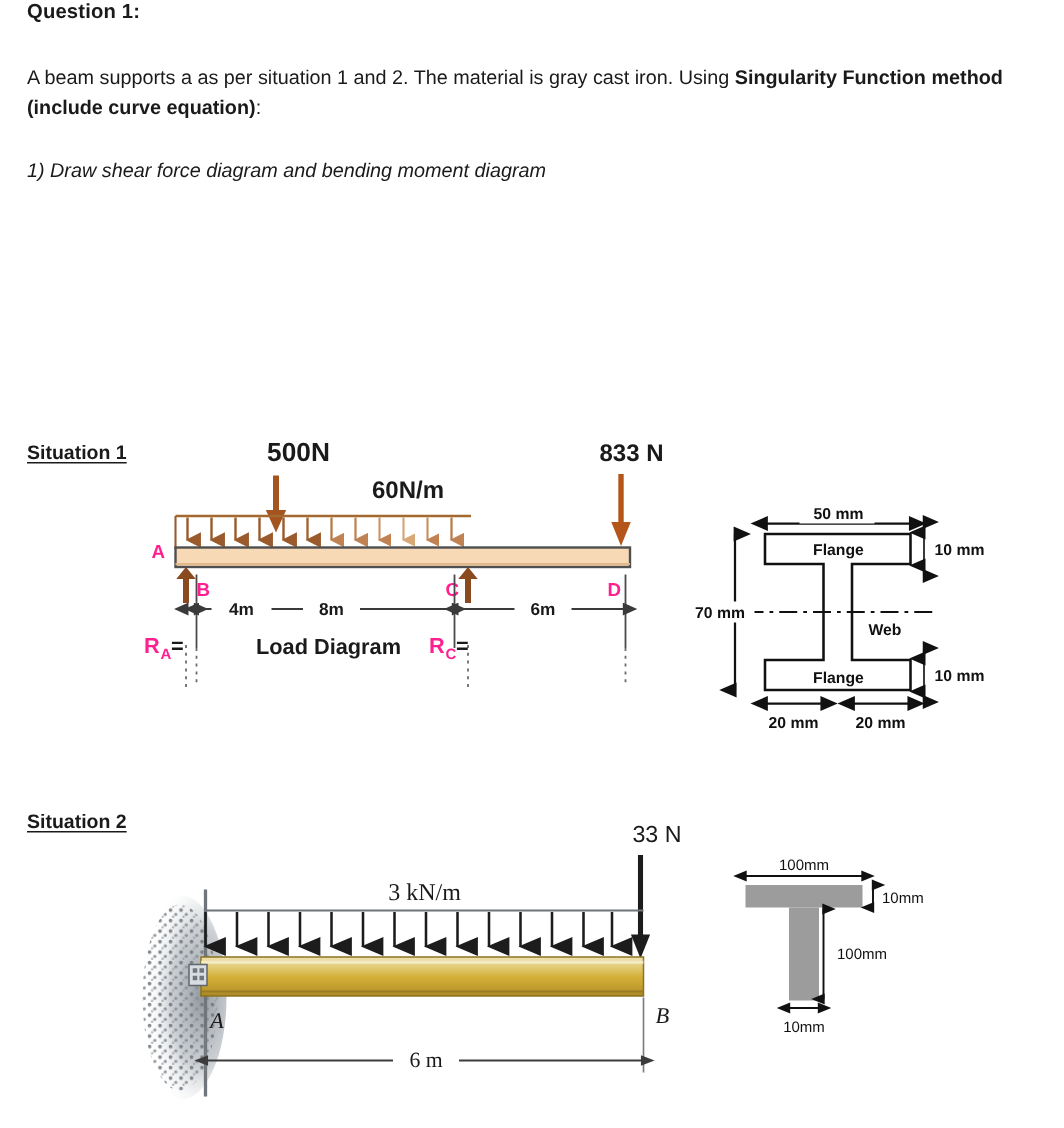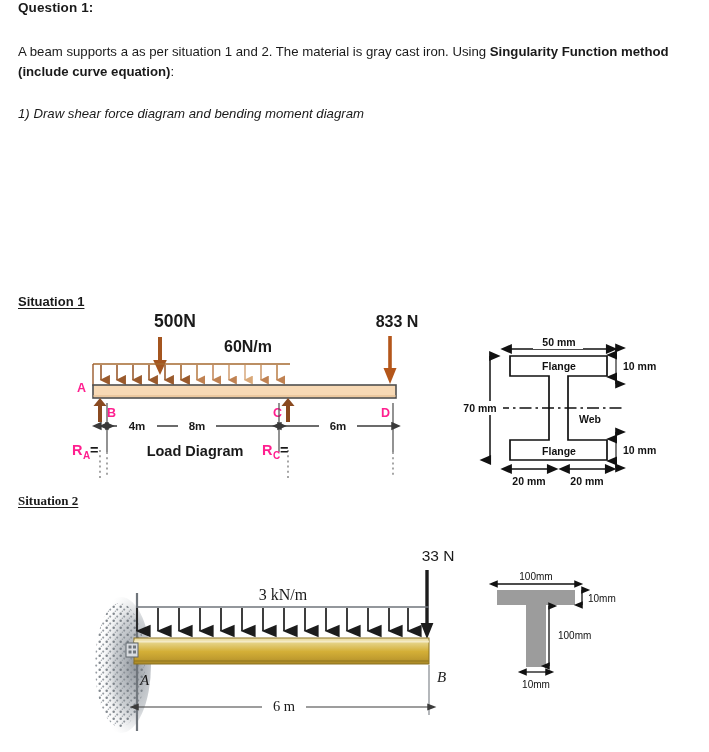--- a/index.html
+++ b/index.html
@@ -22,21 +22,21 @@
   #task-list{
     left:18px;top:104px;width:672px;font-size:13.2px;line-height:20.6px;
   }
   .task{display:block;font-style:italic;}
 
   .sit-head{
     font-size:13px;font-weight:bold;text-decoration:underline;
     text-underline-offset:2px;
   }
   #situation1-head{left:18px;top:269px;margin-top:25px;}
-  #situation2-head{left:18px;top:493px;font-family:Liberation Serif, serif;}
+  #situation2-head{left:18px;top:540px;}
 
   
   svg{display:block;overflow:visible;}
 
   .lbl{font-family:"Liberation Sans", sans-serif;}
   .lbl-serif{font-family:"Liberation Serif", serif;}
 </style>
 </head>
 <body>
 
@@ -46,21 +46,21 @@
   <span>A beam supports a as per situation 1 and 2. The material is gray cast iron. Using </span><b>Singularity Function method (include curve equation)</b><span>:</span>
 </div>
 
 <div class="abs" id="task-list">
   <span class="task">1) Draw shear force diagram and bending moment diagram</span>
 </div>
 
 <div class="abs sit-head" id="situation1-head">Situation 1</div>
 <div class="abs sit-head" id="situation2-head">Situation 2</div>
 
-<div class="abs" style="left:0px;top:300px;width:460px;height:180px;">
+<div class="abs" style="left:0px;top:280px;width:460px;height:180px;padding-left:24px;">
 <svg width="460" height="180" viewBox="0 0 460 180">
   <defs>
     <marker id="m1-dark" markerWidth="7" markerHeight="7" refX="3.2" refY="5.6" orient="auto">
       <path d="M0,0 L6.4,0 L3.2,6.4 Z" fill="#9a5a2c"></path>
     </marker>
     <marker id="m1-mid" markerWidth="7" markerHeight="7" refX="3.2" refY="5.6" orient="auto">
       <path d="M0,0 L6.4,0 L3.2,6.4 Z" fill="#c08252"></path>
     </marker>
     <marker id="m1-lite" markerWidth="7" markerHeight="7" refX="3.2" refY="5.6" orient="auto">
       <path d="M0,0 L6.4,0 L3.2,6.4 Z" fill="#d9a877"></path>

